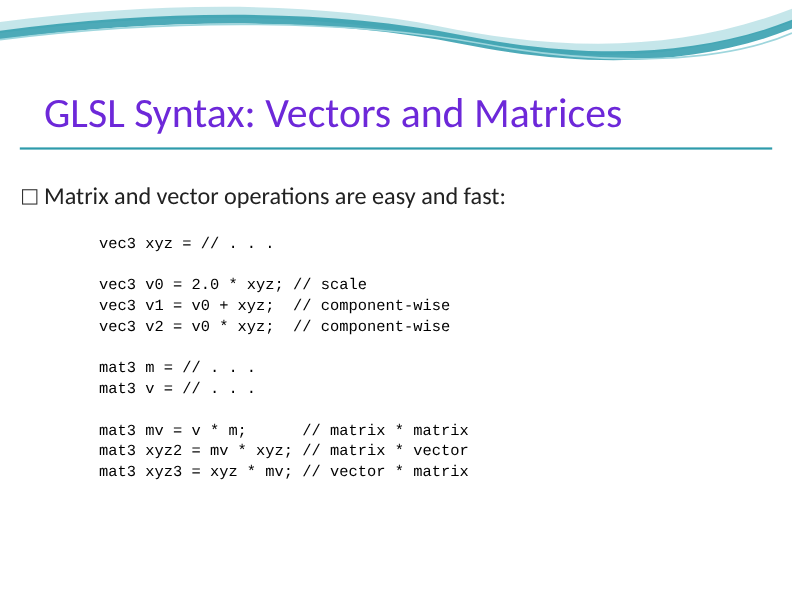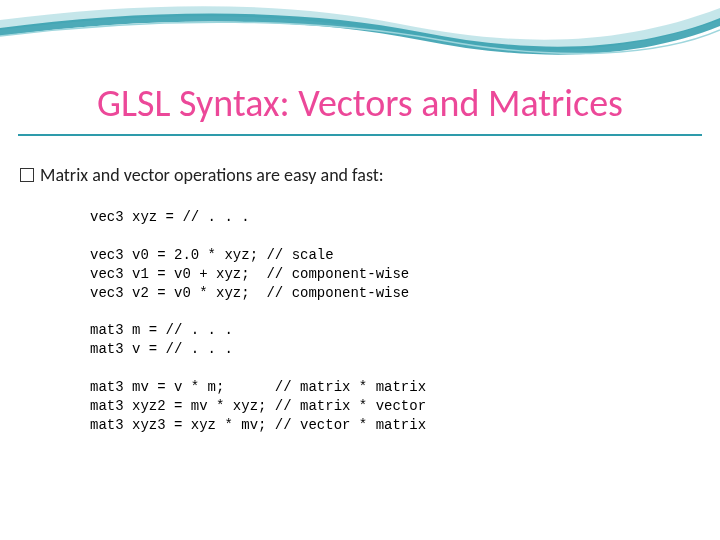--- a/index.html
+++ b/index.html
@@ -19,32 +19,31 @@
     width: 720px;
     height: 80px;
     z-index: 0;
   }
   .content {
     position: relative;
     z-index: 1;
   }
   .title {
     font-size: 38px;
-    color: #ec4899;
+    color: #6d28d9;
     padding: 80px 40px 0 40px;
     font-weight: 400;
-    text-align: center;
   }
   .underline {
     height: 2px;
     background: #2e9bab;
     margin: 8px 18px 0 18px;
   }
   .subtitle {
-    font-size: 18px;
+    font-size: 22px;
     color: #222;
     padding: 28px 20px 0 20px;
   }
   .bullet-box {
     display: inline-block;
     width: 14px;
     height: 14px;
     border: 1.5px solid #333;
     vertical-align: -1px;
     margin-right: 6px;

